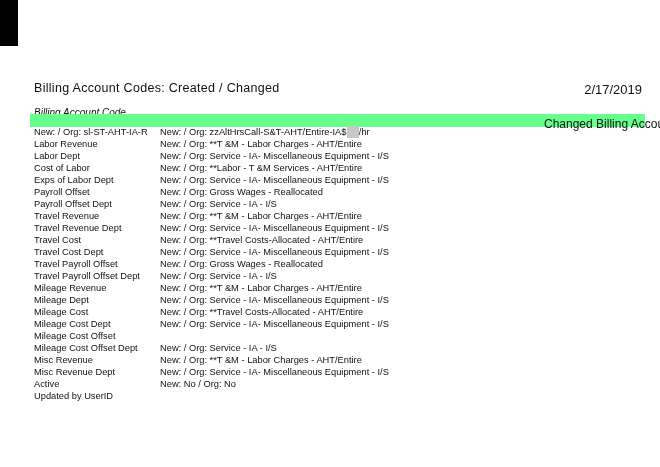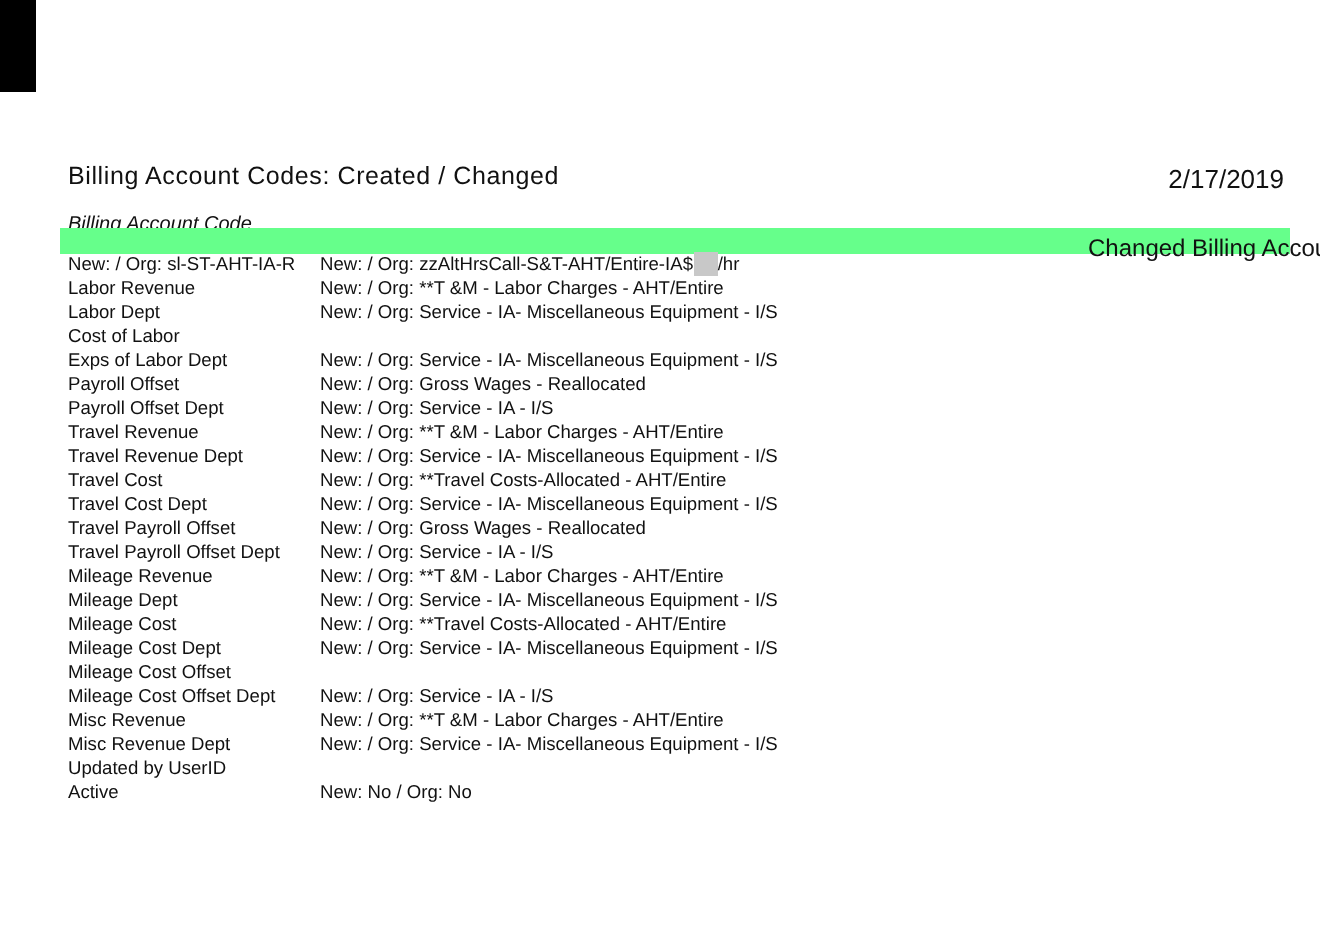--- a/index.html
+++ b/index.html
@@ -145,20 +145,21 @@
         <div class="row">
           <span class="col-label">Labor Revenue</span>
           <span class="col-value">New:  /   Org: **T &amp;M - Labor Charges - AHT/Entire</span>
         </div>
         <div class="row">
           <span class="col-label">Labor Dept</span>
           <span class="col-value">New:  /   Org: Service - IA- Miscellaneous Equipment - I/S</span>
         </div>
         <div class="row">
           <span class="col-label">Cost of Labor</span>
+          <span class="col-value">New:  /   Org: **Labor - T &amp;M Services - AHT/Entire</span>
         </div>
         <div class="row">
           <span class="col-label">Exps of Labor Dept</span>
           <span class="col-value">New:  /   Org: Service - IA- Miscellaneous Equipment - I/S</span>
         </div>
         <div class="row">
           <span class="col-label">Payroll Offset</span>
           <span class="col-value">New:  /   Org: Gross Wages - Reallocated</span>
         </div>
         <div class="row">
@@ -214,25 +215,25 @@
         </div>
         <div class="row">
           <span class="col-label">Misc Revenue</span>
           <span class="col-value">New:  /   Org: **T &amp;M - Labor Charges - AHT/Entire</span>
         </div>
         <div class="row">
           <span class="col-label">Misc Revenue Dept</span>
           <span class="col-value">New:  /   Org: Service - IA- Miscellaneous Equipment - I/S</span>
         </div>
         <div class="row">
+          <span class="col-label">Active</span>
+          <span class="col-value">New: No  /  Org: No</span>
+        </div>
+        <div class="row">
           <span class="col-label">Updated by UserID</span>
           <span class="col-value"></span>
         </div>
-        <div class="row">
-          <span class="col-label">Active</span>
-          <span class="col-value">New: No  /  Org: No</span>
-        </div>
       </div>
 
   </div>
 
   <div class="bottom-band"></div>
 </div>
 
 </body></html>

